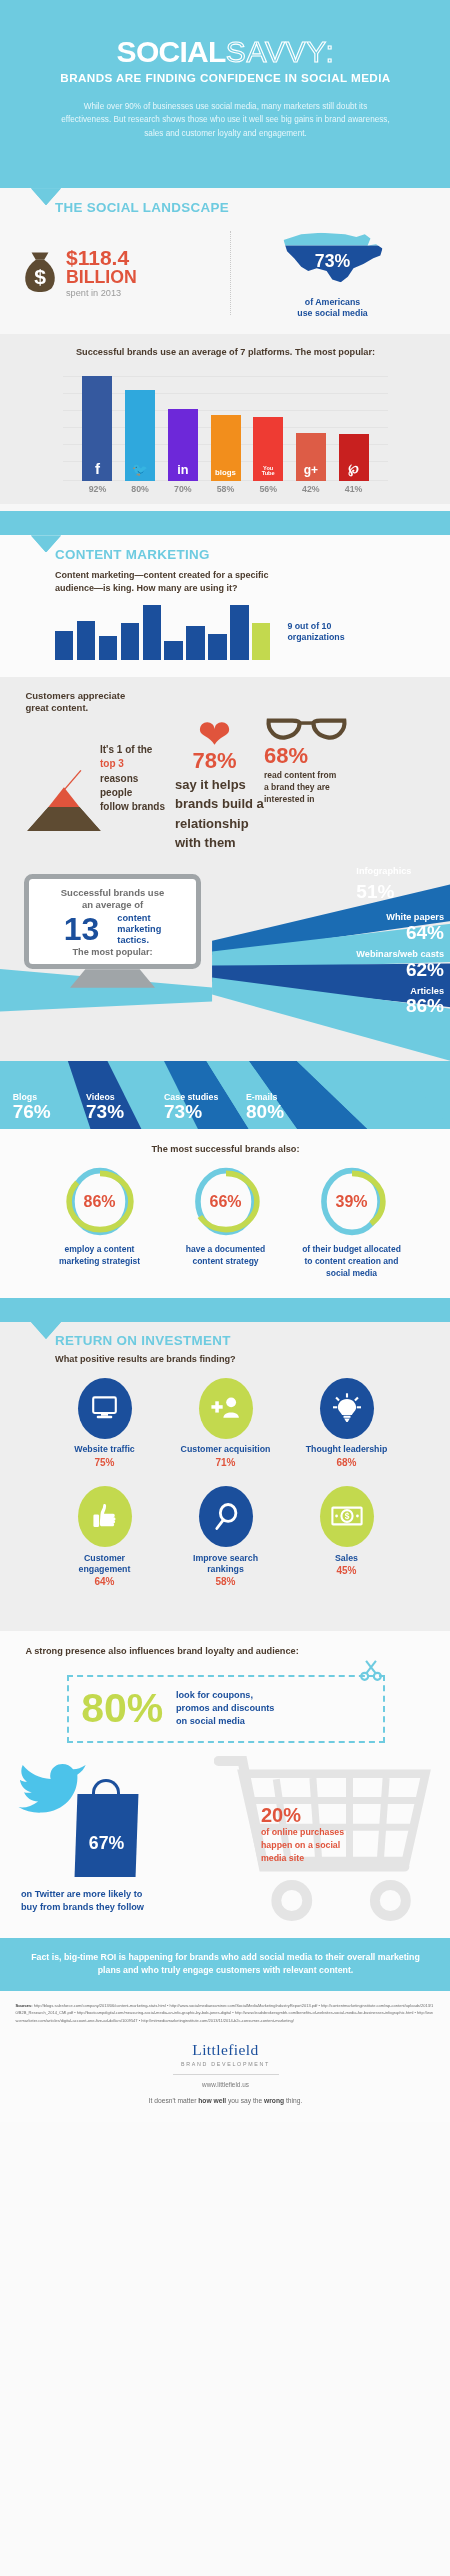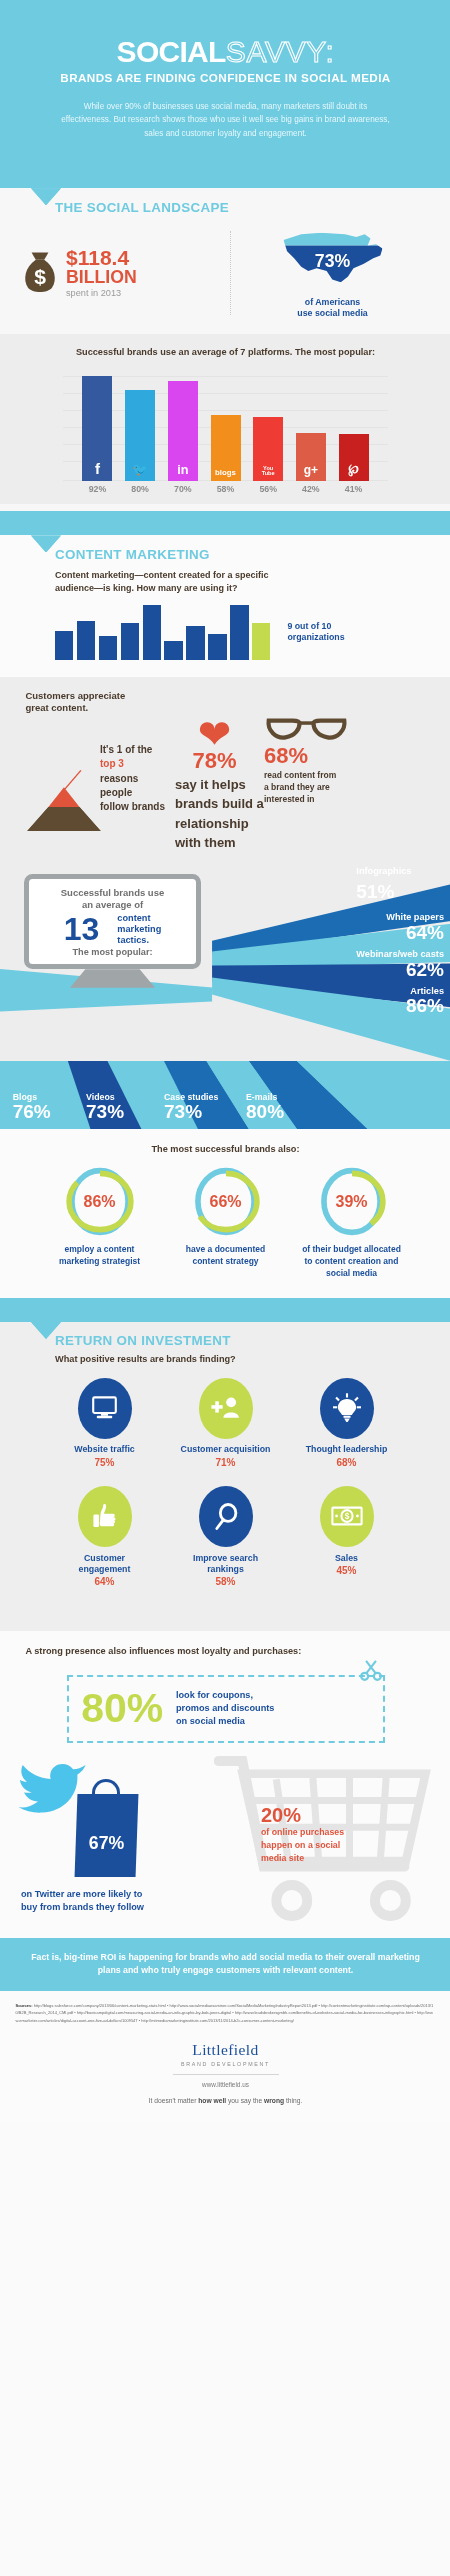--- a/index.html
+++ b/index.html
@@ -328,21 +328,21 @@
           <div class="bar" style="height:105px;background:#35599f;">
             <span class="glyph" style="font-size:15px;">f</span>
           </div>
         </div>
         <div class="bar-col">
           <div class="bar" style="height:91px;background:#2fa8dd;">
             <span class="glyph" style="font-size:12.7px;">🐦</span>
           </div>
         </div>
         <div class="bar-col">
-          <div class="bar" style="height:100px;background:#d946ef;">
+          <div class="bar" style="height:72px;background:#6d28d9;">
             <span class="glyph" style="font-size:12.7px;">in</span>
           </div>
         </div>
         <div class="bar-col">
           <div class="bar" style="height:66px;background:#f28e1c;">
             <span class="glyph" style="font-size:7.8px;">blogs</span>
           </div>
         </div>
         <div class="bar-col">
           <div class="bar" style="height:64px;background:#ee3b33;">
@@ -638,21 +638,21 @@
             </svg>
           </div>
           <div class="icon-lbl">Sales</div>
           <div class="icon-pct">45%</div>
         </div>
       </div>
     </div>
   </section>
 
   <section class="loyal">
-    <div class="loyal-head">A strong presence also influences most loyalty and purchases:</div>
+    <div class="loyal-head">A strong presence also influences brand loyalty and audience:</div>
 
     <div class="coupon">
       <svg class="scissors" width="24" height="24" viewBox="0 0 34 34" style="position:absolute;right:0px;top:-18.4px;">
         <circle cx="8" cy="26" r="5" fill="none" stroke="#6ecbe0" stroke-width="3"></circle>
         <circle cx="26" cy="26" r="5" fill="none" stroke="#6ecbe0" stroke-width="3"></circle>
         <line x1="10" y1="22" x2="24" y2="4" stroke="#6ecbe0" stroke-width="3"></line>
         <line x1="24" y1="22" x2="10" y2="4" stroke="#6ecbe0" stroke-width="3"></line>
       </svg>
       <div class="coupon-80">80%</div>
       <div class="coupon-txt" style="white-space:pre-line;">look for coupons,

